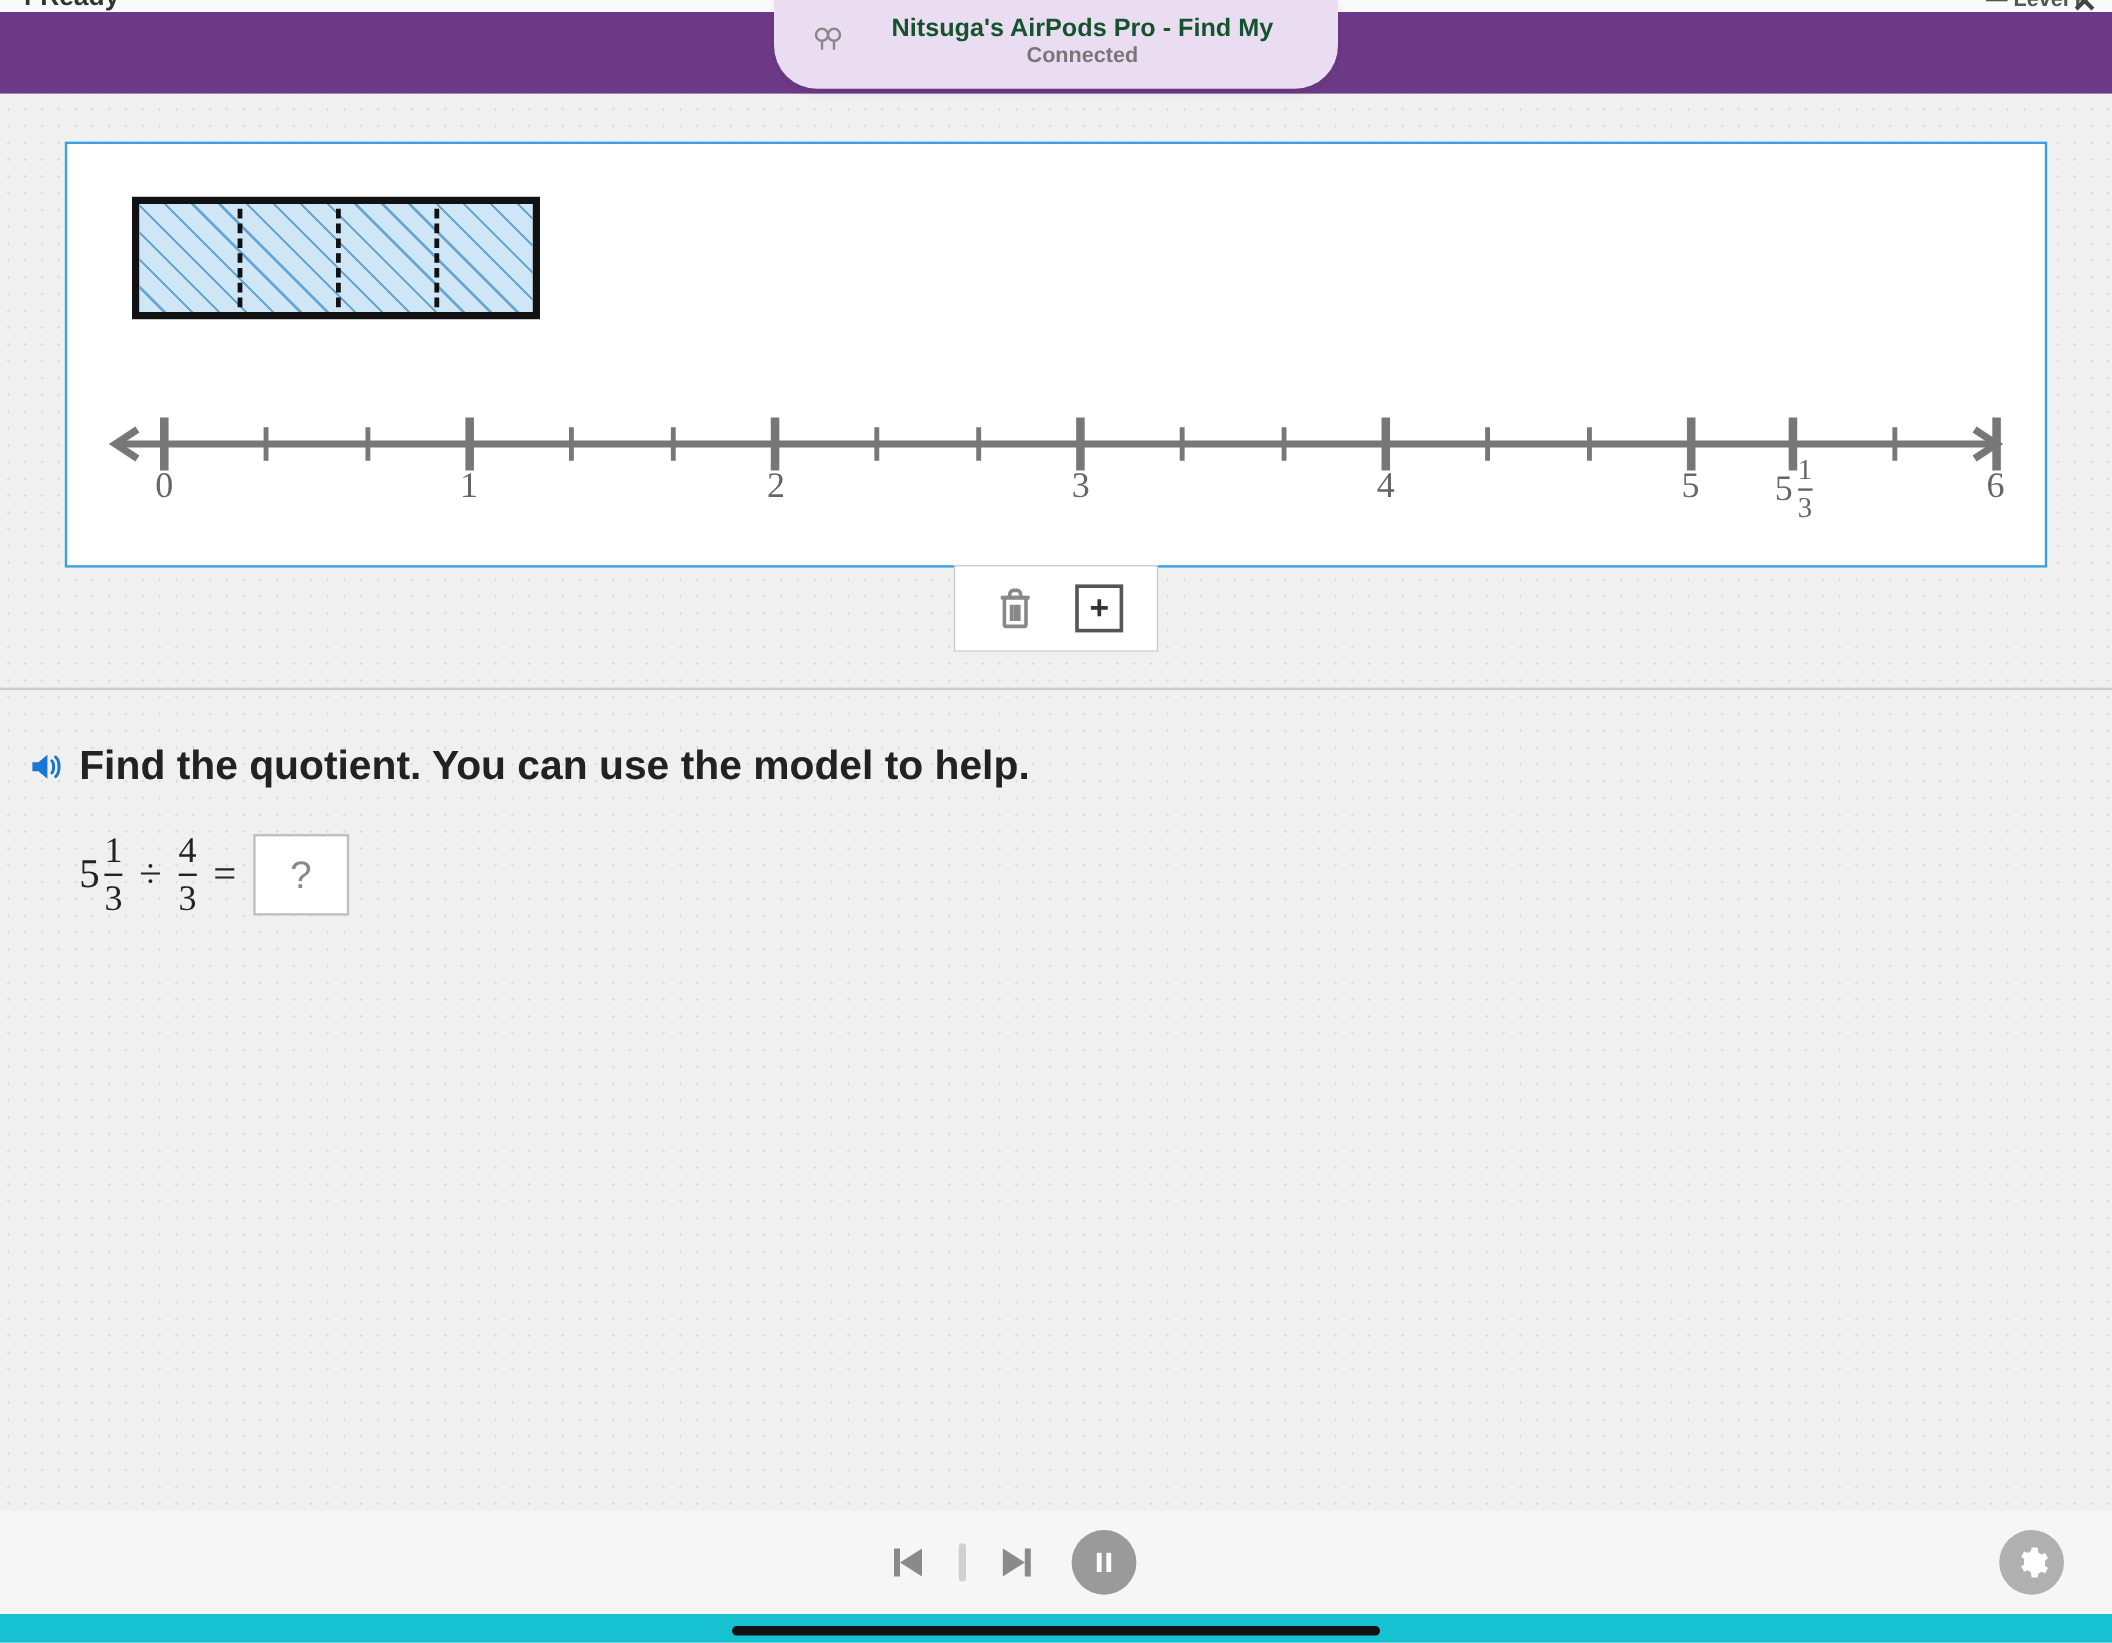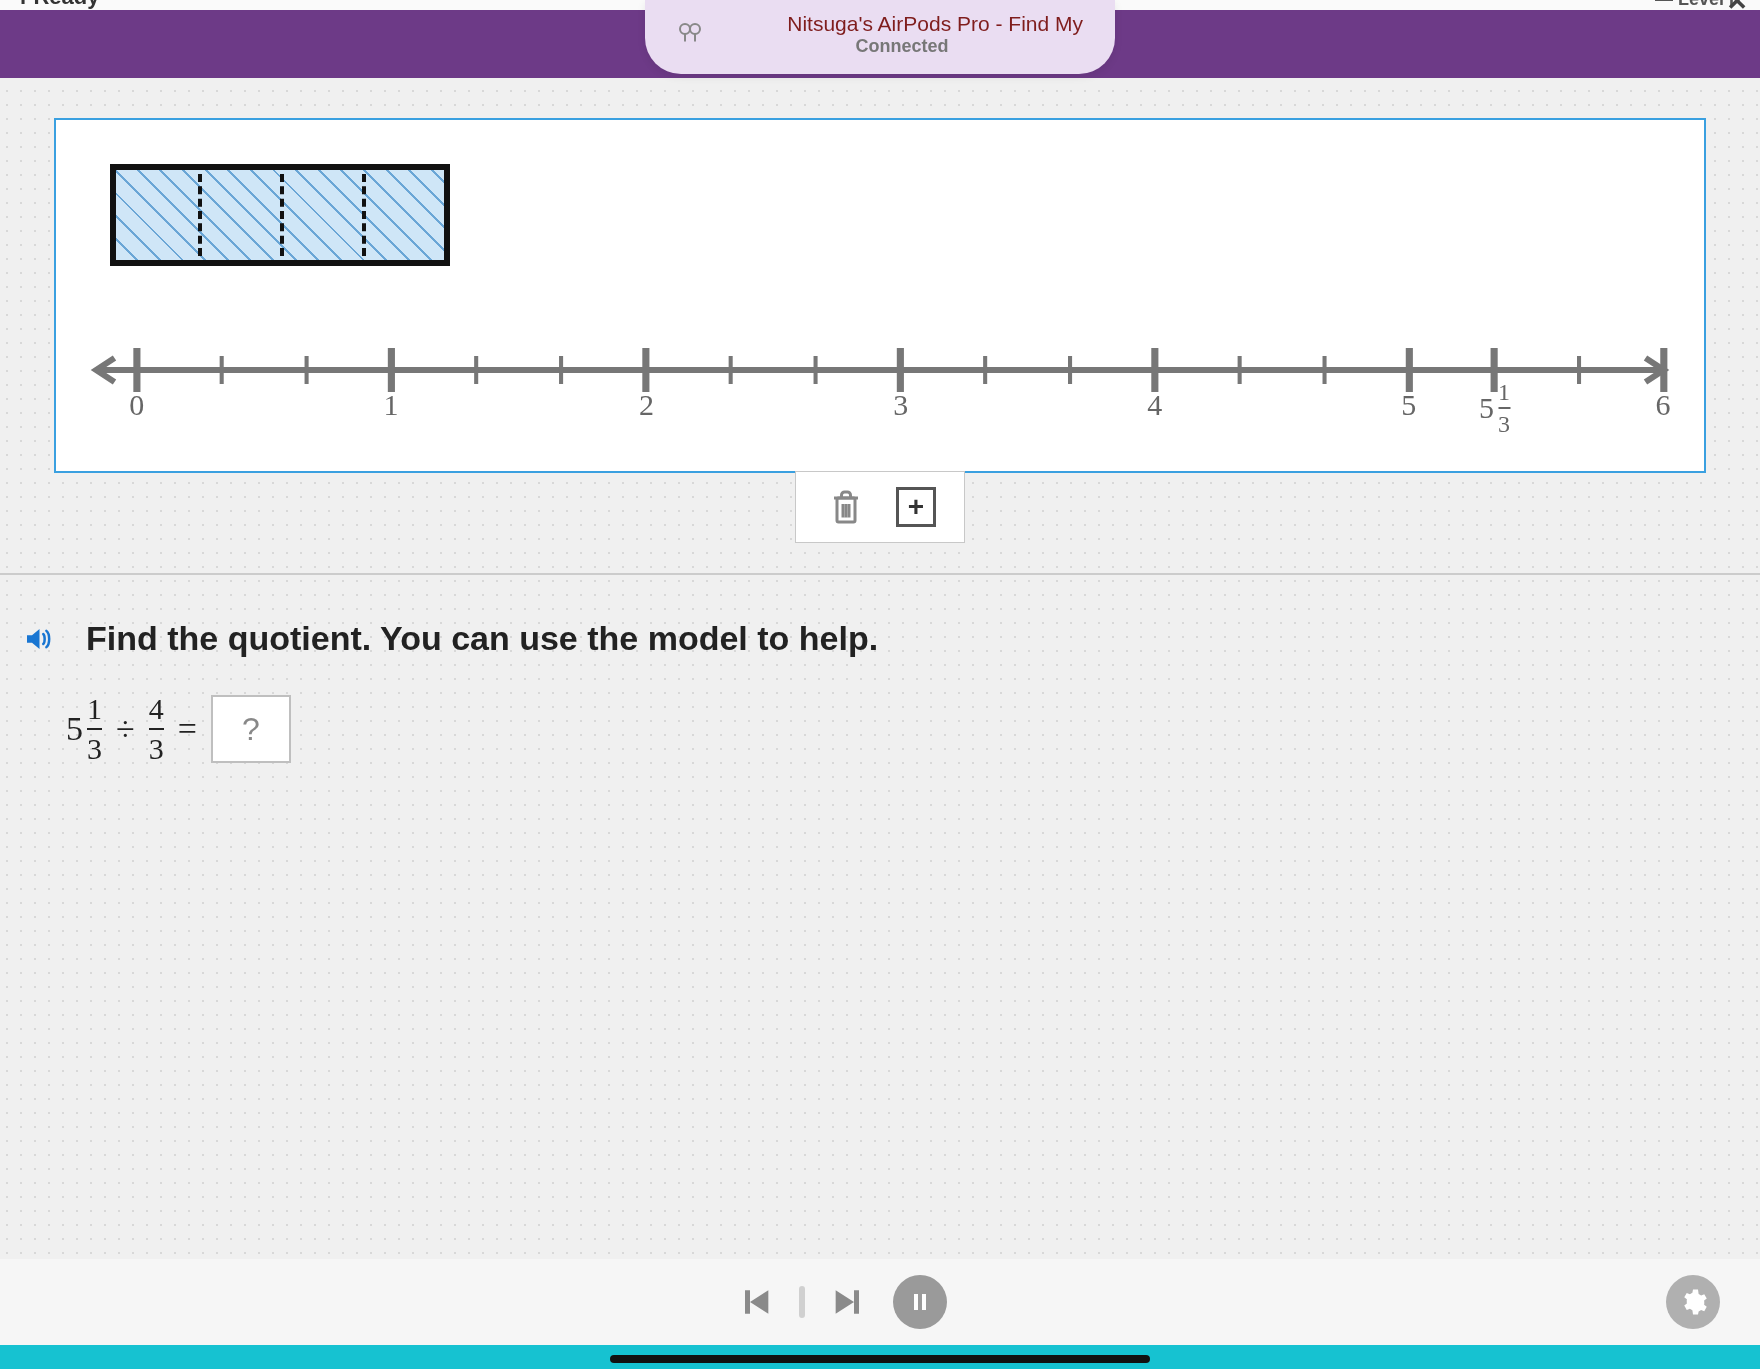--- a/index.html
+++ b/index.html
@@ -63,21 +63,21 @@
     z-index: 50;
   }
   .pill .pill-icon {
     width: 34px; height: 34px;
     background: #fff0;
     border-radius: 50%;
     display: flex; align-items: center; justify-content: center;
     color: #666;
   }
   .pill .pill-text { flex: 1; text-align: center; }
-  .pill .pill-title { font-weight: normal; font-size: 21px; color: #7f1d1d; text-align: right; }
+  .pill .pill-title { font-weight: bold; font-size: 21px; color: #14532d; }
   .pill .pill-sub { font-weight: bold; font-size: 18px; color: #777; }
 
   
   .content {
     position: absolute;
     top: 78px; left: 0; right: 0; bottom: 110px;
     overflow: hidden;
   }
 
   
@@ -171,21 +171,21 @@
     margin-top: 28px;
     height: 2px;
     background: #ccc;
   }
 
   
   .question {
     padding: 44px 56px 0 20px;
   }
   .q-row {
-    display: flex; align-items: center; gap: 32px; text-align: center;
+    display: flex; align-items: center; gap: 12px; text-align: center;
   }
   .speaker {
     width: 34px; height: 34px;
     border-radius: 50%;
     display: flex; align-items: center; justify-content: center;
     color: #1976d2;
     flex-shrink: 0;
   }
   .q-text {
     font-size: 34px;

